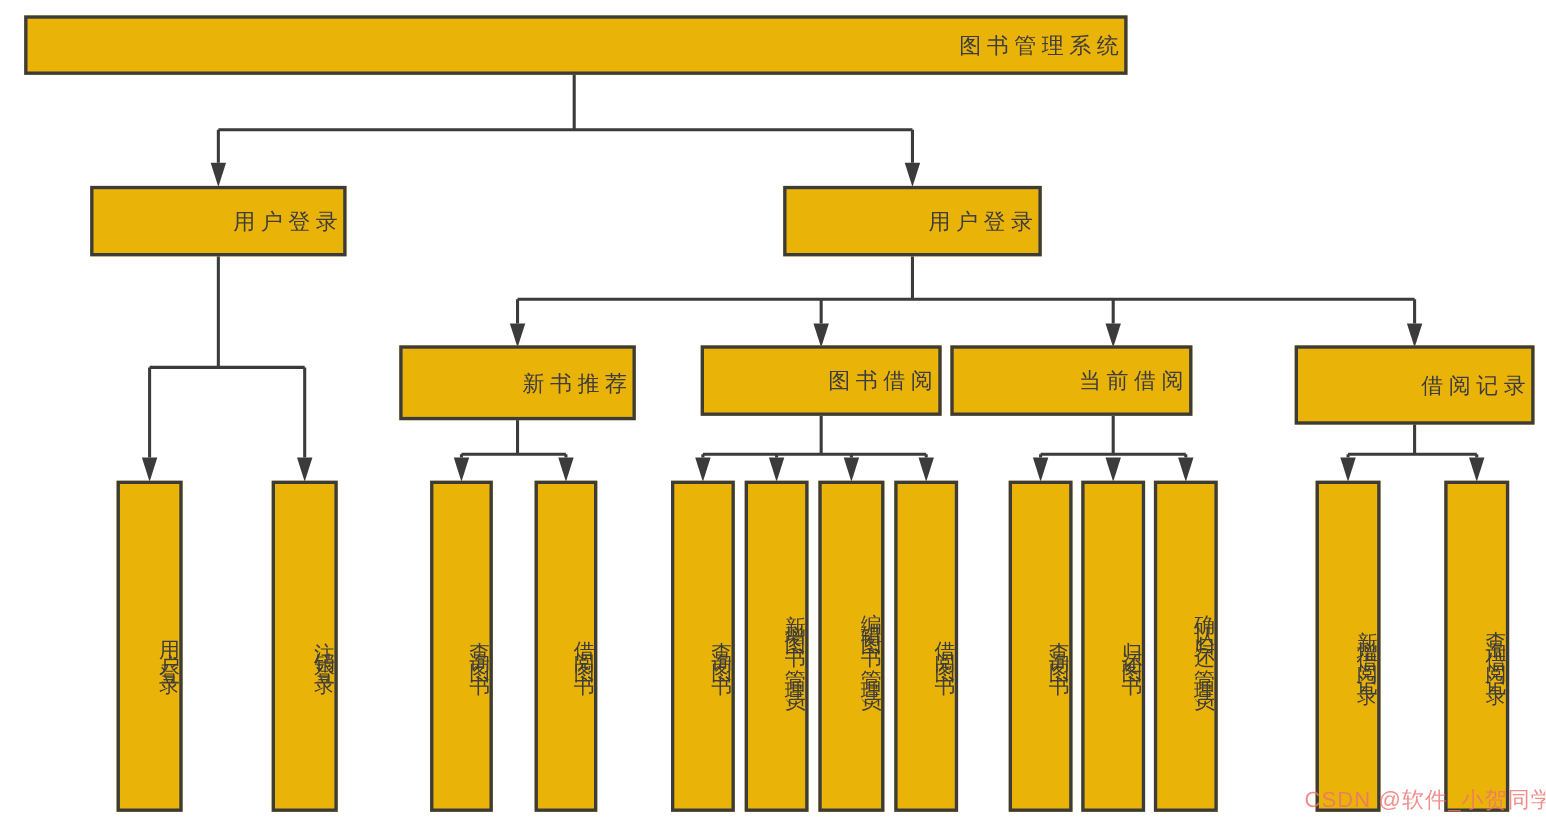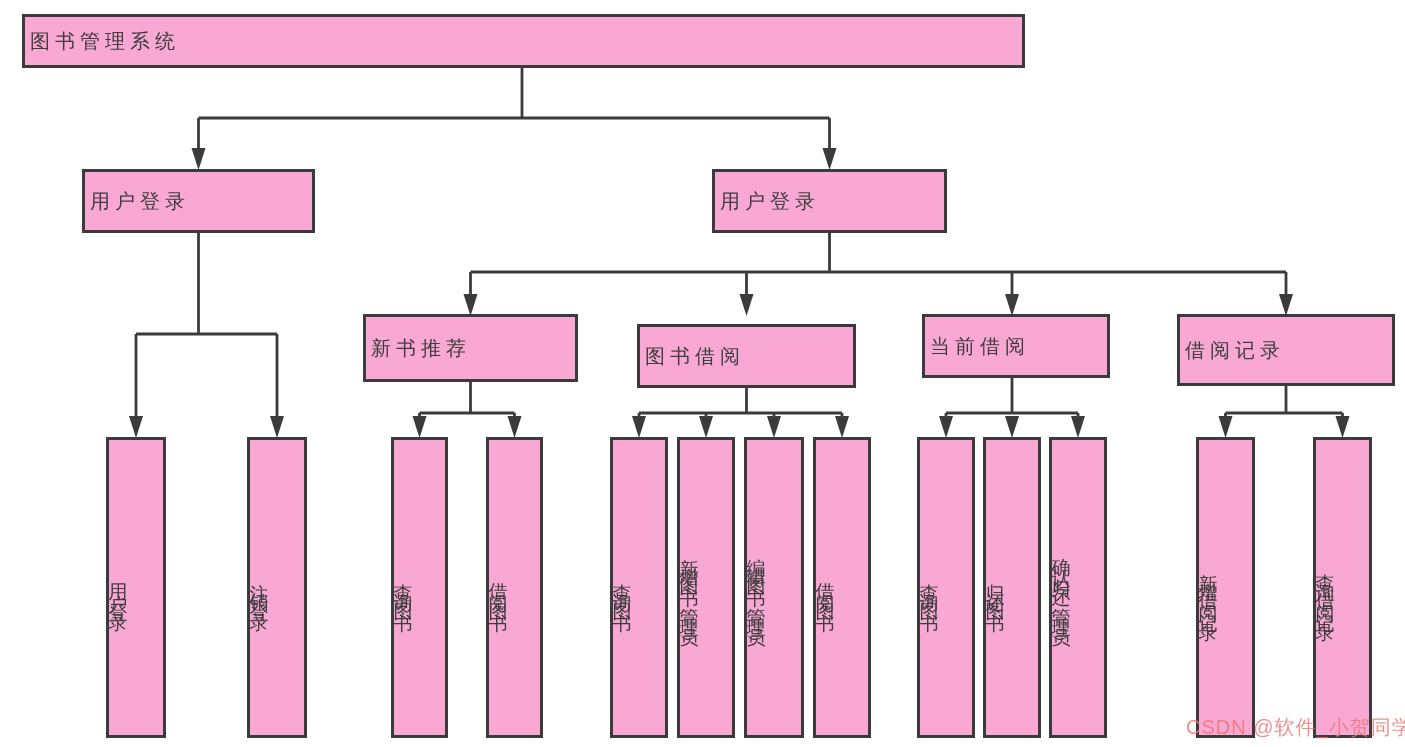--- a/index.html
+++ b/index.html
@@ -5,26 +5,26 @@
   html,body { margin:0; padding:0; background:#ffffff; }
   #canvas {
     position:relative;
     width:1405px; height:747px;
     background:#ffffff;
     font-family:"Liberation Sans","DejaVu Sans",sans-serif;
     overflow:hidden;
   }
   .node {
     position:absolute;
-    background:#f9a8d4;
+    background:#eab308;
     border:3px solid #3b3b3b;
     box-sizing:border-box;
     display:flex;
     align-items:center;
-    justify-content:flex-start;
+    justify-content:flex-end;
     color:#3d3d3d;
   }
   .hbox { font-size:20px; letter-spacing:5px; text-indent:5px; white-space:nowrap; }
   .vbox .lbl {
     writing-mode:vertical-rl;
     text-orientation:mixed;
     font-size:19px;
     letter-spacing:10px;
     line-height:1;
     white-space:nowrap;
@@ -108,24 +108,24 @@
   <div class="node hbox" style="left:82px; top:169px; width:233px; height:64px;">
     <span>用户登录</span>
   </div>
   <div class="node hbox" style="left:712px; top:169px; width:235px; height:64px;">
     <span>用户登录</span>
   </div>
 
   <div class="node hbox" style="left:363px; top:314px; width:215px; height:68px;">
     <span>新书推荐</span>
   </div>
-  <div class="node hbox" style="left:637px; top:324px; width:219px; height:64px;">
+  <div class="node hbox" style="left:637px; top:314px; width:219px; height:64px;">
     <span>图书借阅</span>
   </div>
-  <div class="node hbox" style="left:922px; top:314px; width:188px; height:64px;">
+  <div class="node hbox" style="left:864px; top:314px; width:220px; height:64px;">
     <span>当前借阅</span>
   </div>
   <div class="node hbox" style="left:1177px; top:314px; width:218px; height:72px;">
     <span>借阅记录</span>
   </div>
 
   <div class="node vbox" style="left:106px; top:437px; width:60px; height:301px;">
     <span class="lbl">用户登录</span>
   </div>
   <div class="node vbox" style="left:247px; top:437px; width:60px; height:301px;">

